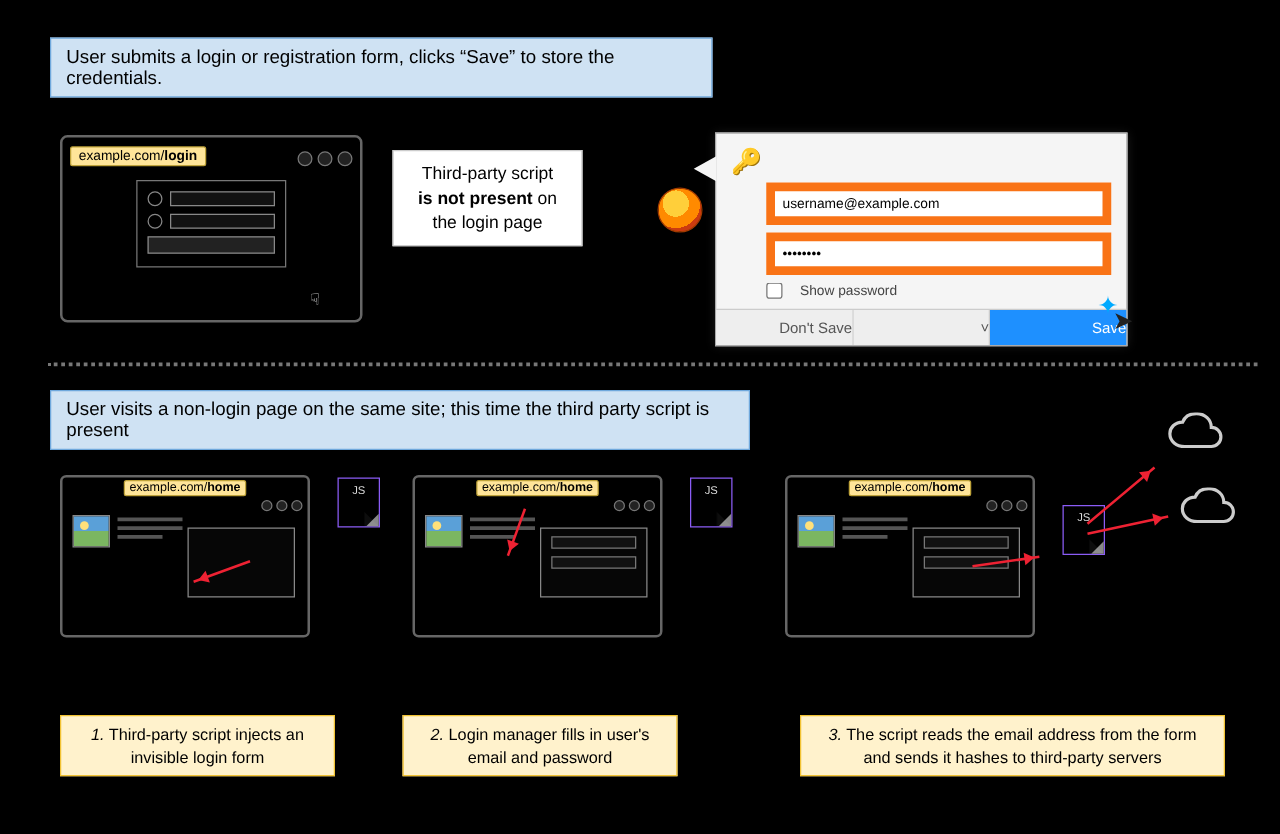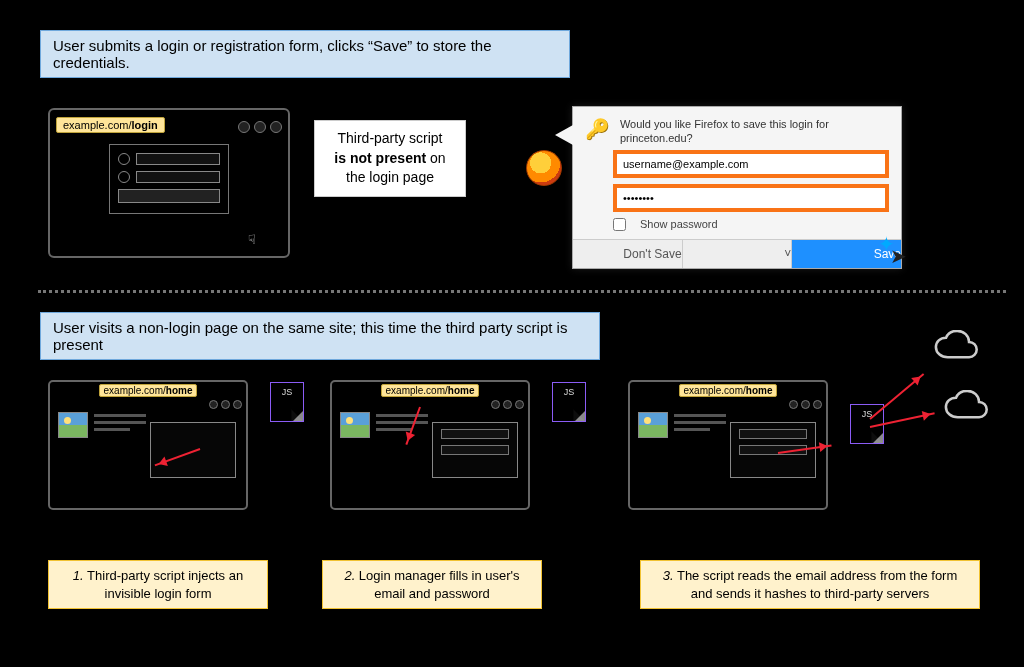--- a/index.html
+++ b/index.html
@@ -32,20 +32,21 @@
     line-height: 1.4;
   }
   .caption {
     background: #fff2cc;
     border: 1px solid #f1c232;
     padding: 6px 10px;
     text-align: center;
     font-size: 13px;
     position: absolute;
     line-height: 1.35;
+    margin-top: 12px;
   }
   .caption-num { font-style: italic; }
   
   .browser-big {
     position: absolute;
     left: 48px; top: 108px;
     width: 242px; height: 150px;
     background: #000;
     border: 2px solid #666;
     border-radius: 6px;
@@ -85,21 +86,21 @@
   .ff-dialog {
     position:absolute; left:572px; top:106px;
     width:330px; background:#f5f5f5;
     border:1px solid #aaa;
     box-shadow:0 0 8px rgba(255,255,255,0.1);
     font-size:12px;
   }
   .ff-head{display:flex;gap:10px;padding:10px 12px 4px 12px;}
   .ff-key{font-size:20px;color:#888;}
   .ff-body{padding:0 12px 8px 40px;}
-  .ff-input{width:100%;border:4px solid #f97316;background:#fff;padding:4px 6px;margin-bottom:6px;font-size:11px;}
+  .ff-input{width:100%;border:7px solid #f97316;background:#fff;padding:4px 6px;margin-bottom:6px;font-size:11px;}
   .ff-check{font-size:11px;color:#444;display:flex;align-items:center;gap:14px;}
   .ff-check input{margin:0;}
   .ff-btns{display:flex;border-top:1px solid #ccc;}
   .ff-btn{flex:1;padding:7px 0;text-align:right;font-size:12px;}
   .ff-dont{background:#eee;color:#555;border-right:1px solid #ccc;}
   .ff-drop{width:22px;background:#eee;color:#555;border-right:1px solid #ccc;}
   .ff-save{background:#1e90ff;color:#fff;font-weight:500;position:relative;}
   .ff-tail{
     position:absolute;left:-18px;top:18px;
     width:0;height:0;border-top:10px solid transparent;
@@ -195,21 +196,20 @@
   <b>is not present</b><span> on</span><br>
   <span>the login page</span>
 </div>
 
 <div class="ff-logo"></div>
 
 <div class="ff-dialog">
   <div class="ff-tail"></div>
   <div class="ff-head">
     <div class="ff-key">🔑</div>
-    <div style="flex:1;color:#333;font-size:11px;line-height:1.3;">Would you like Firefox to save this login for princeton.edu?</div>
   </div>
   <div class="ff-body">
     <input class="ff-input" value="username@example.com" style="">
     <input class="ff-input" value="••••••••" style="">
     <label class="ff-check">
       <input type="checkbox" style="">
       <span>Show password</span>
     </label>
   </div>
   <div class="ff-btns">

